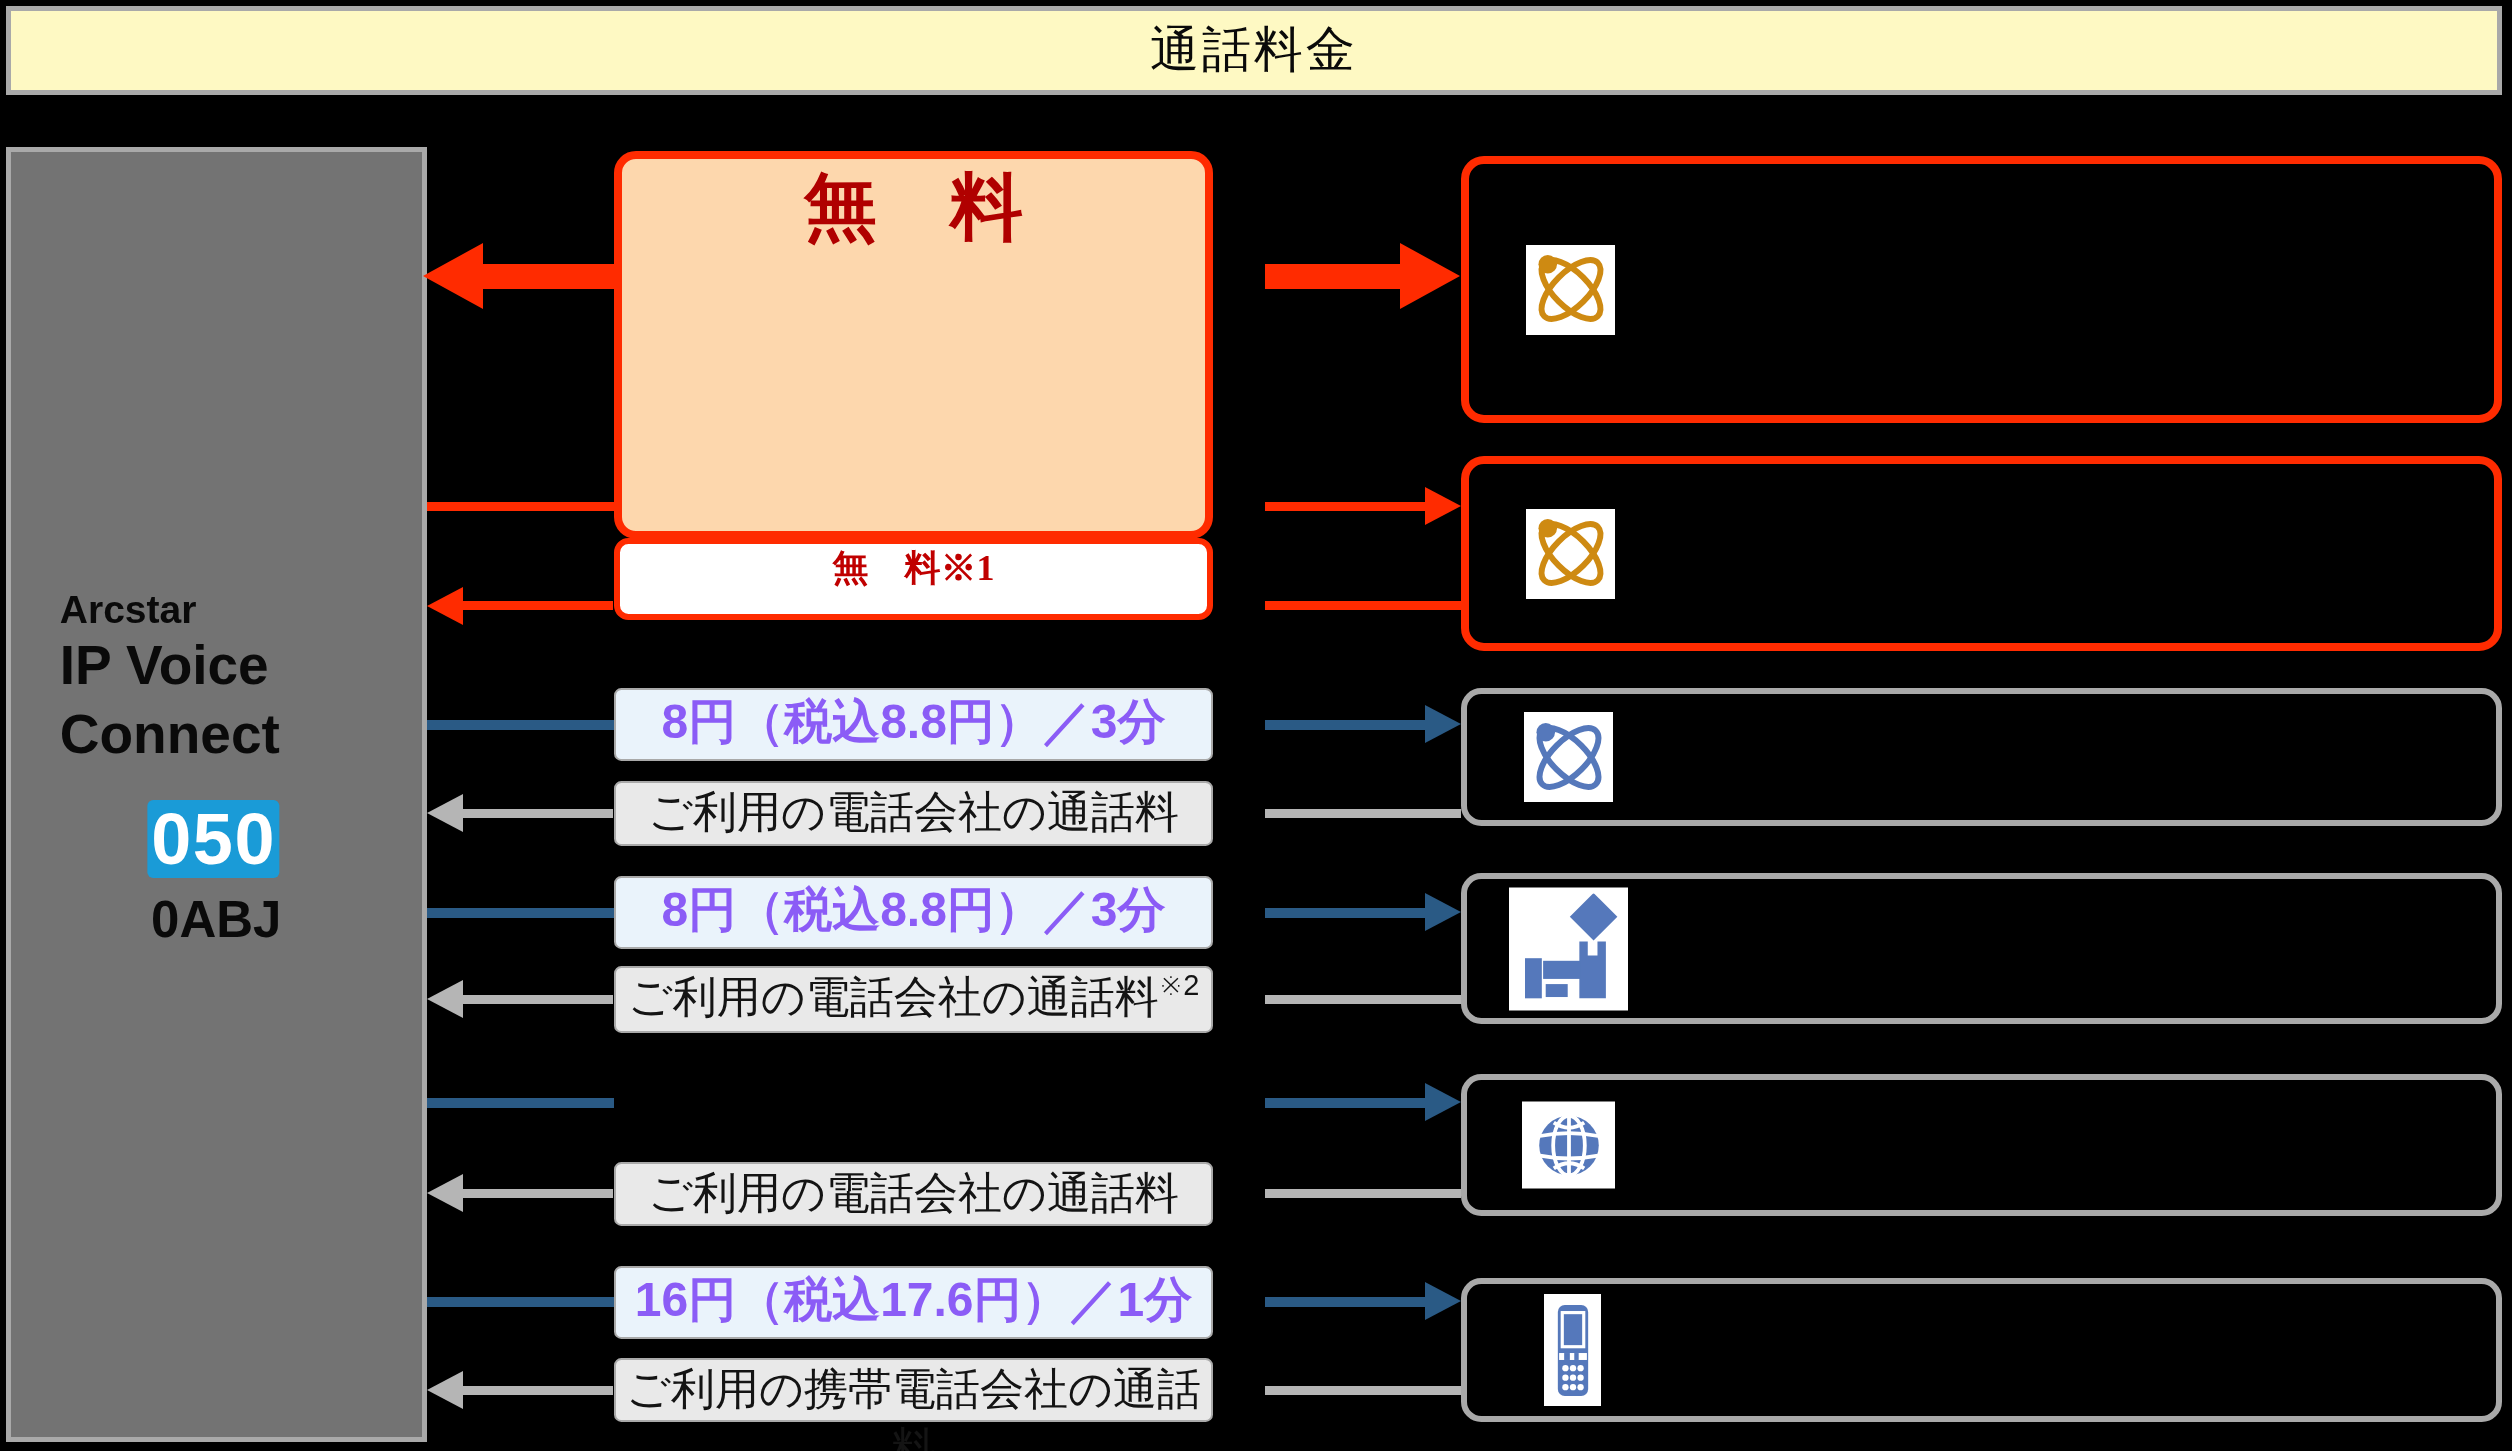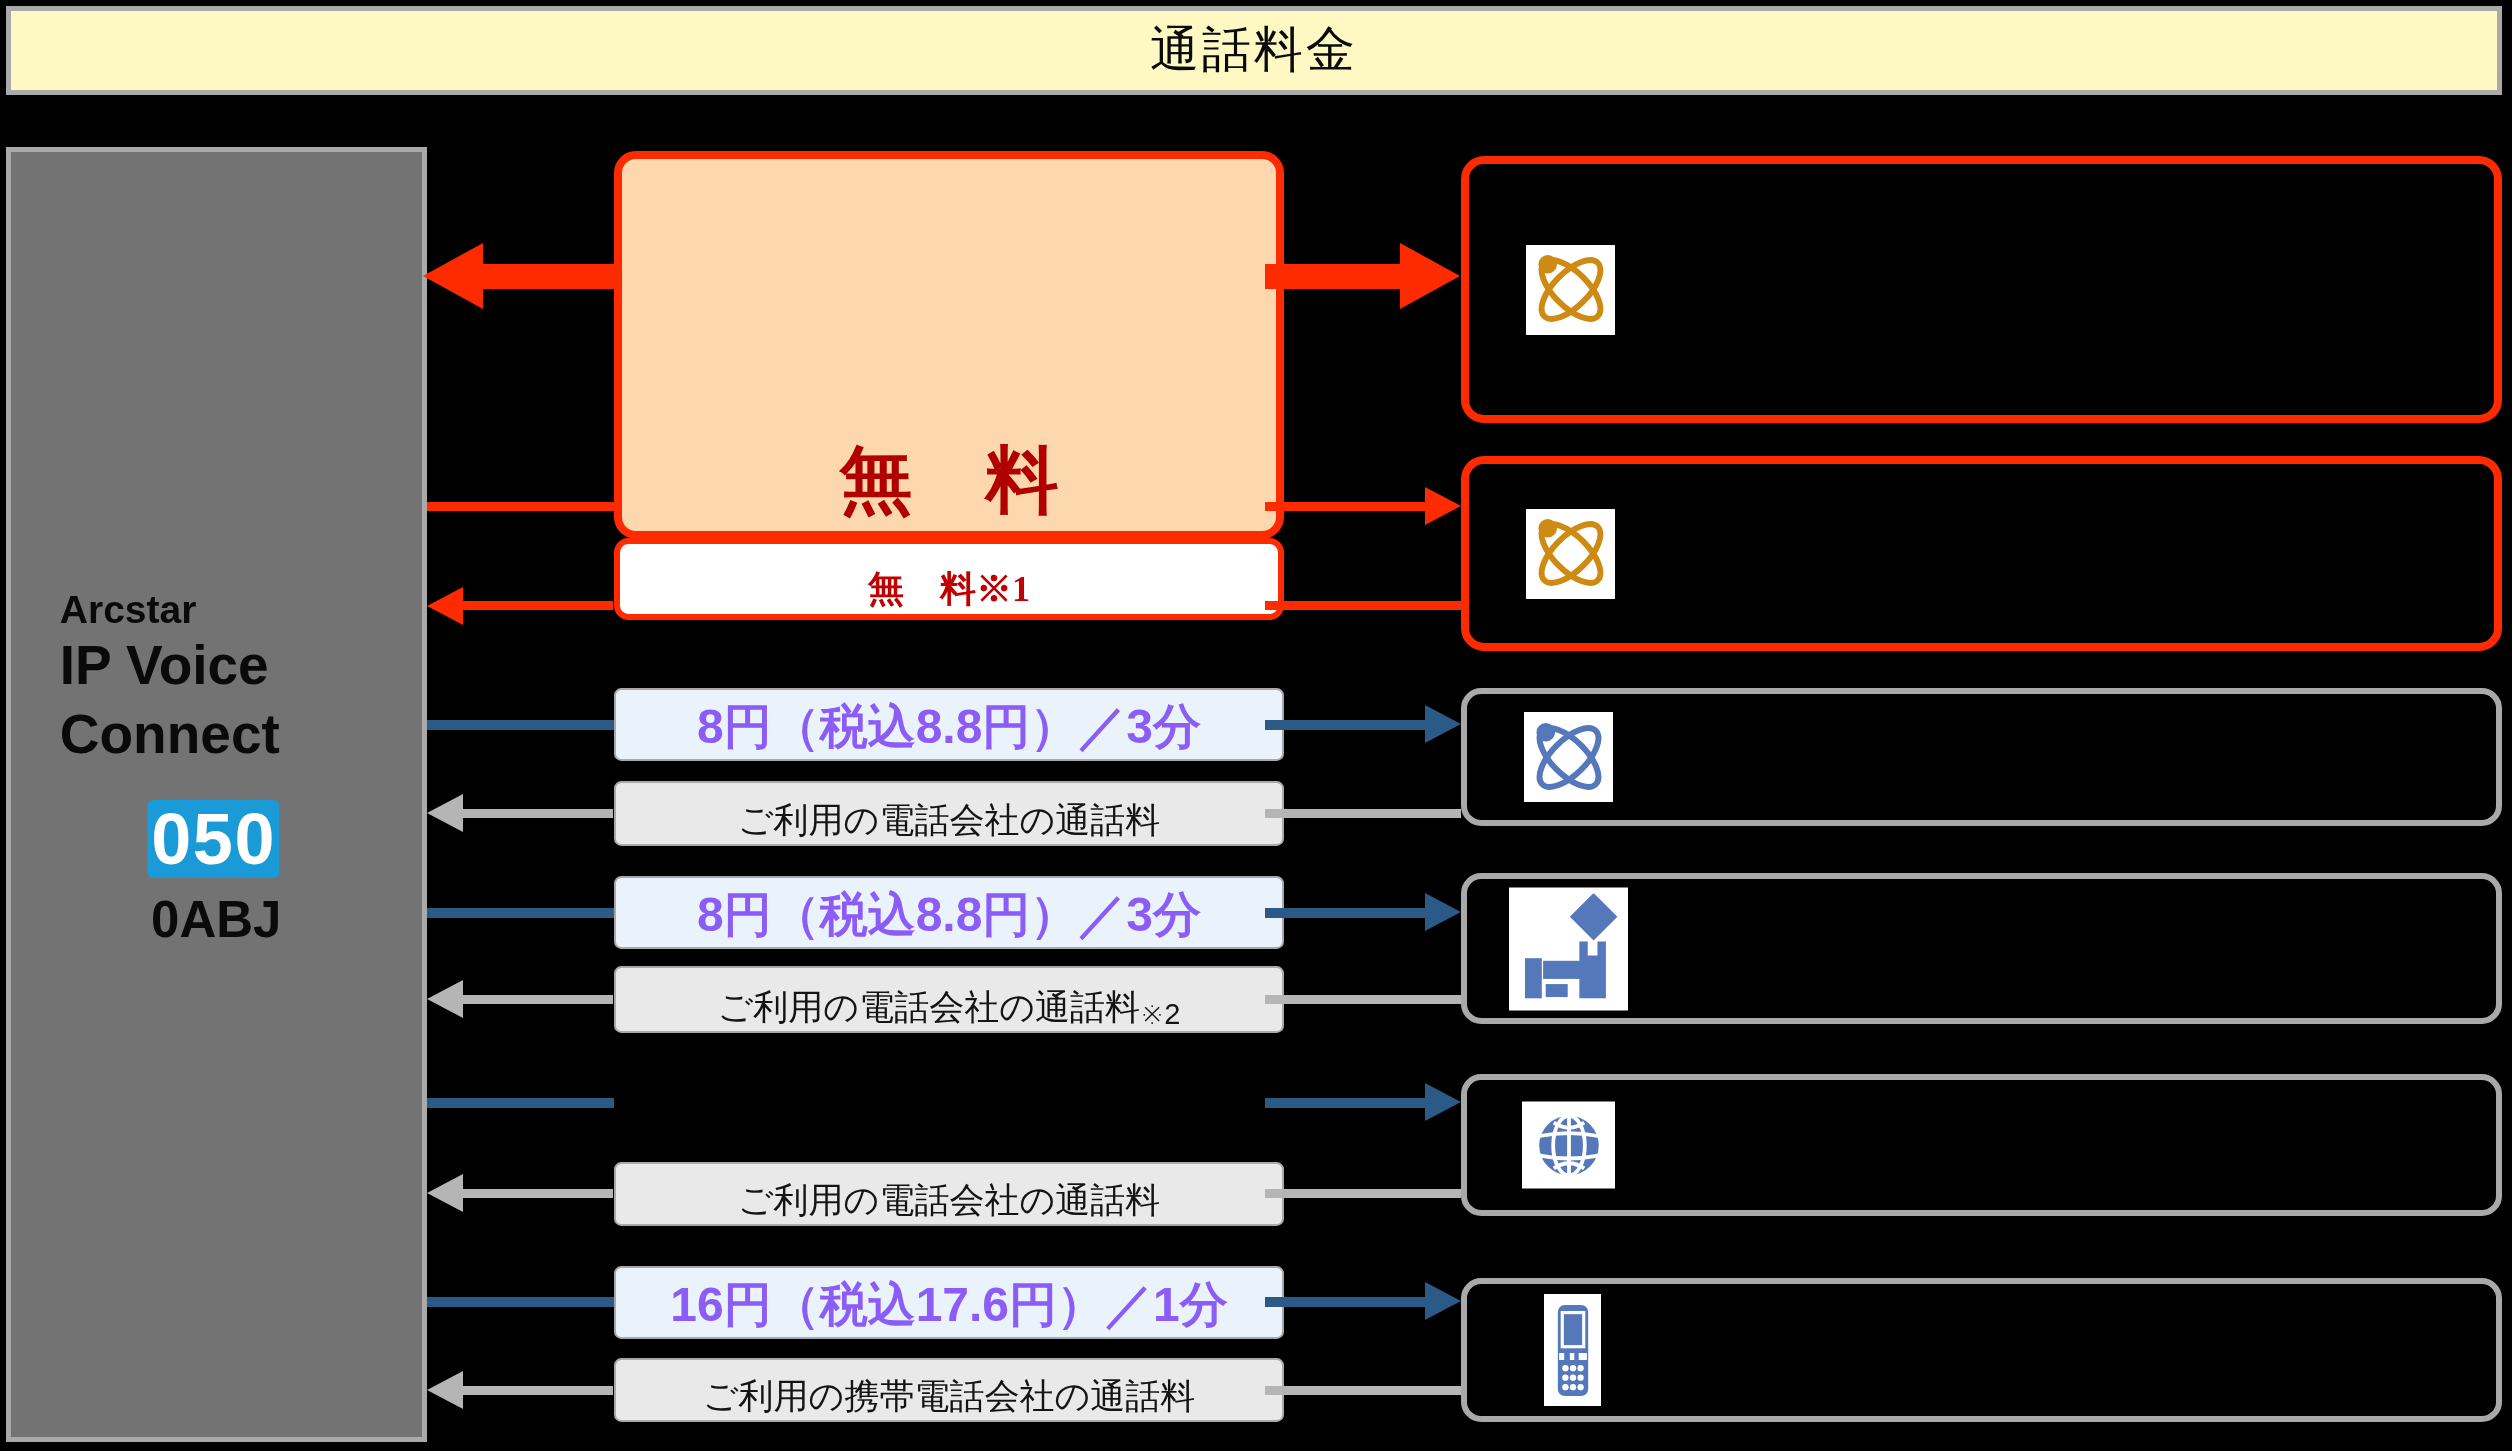--- a/index.html
+++ b/index.html
@@ -17,31 +17,31 @@
   .brand1{position:absolute;left:49px;top:436px;font-size:39px;font-weight:bold;color:#0a0a0a;}
   .brand2{position:absolute;left:49px;top:481px;font-size:55px;font-weight:bold;color:#0a0a0a;}
   .brand3{position:absolute;left:49px;top:550px;font-size:55px;font-weight:bold;color:#0a0a0a;}
   .badge-050{position:absolute;left:50%;transform:translateX(-52%);top:648px;width:132px;height:78px;
              background:#1a9bd7;border-radius:5.8px;display:flex;align-items:center;justify-content:center;}
   .badge-050 span{color:#fff;font-size:72px;font-weight:bold;letter-spacing:1.5px;}
   .number-type{position:absolute;left:0;top:738px;width:100%;text-align:center;
                font-size:51px;font-weight:bold;color:#0a0a0a;}
 
   
-  .mid{position:absolute;left:614px;width:670px;box-sizing:border-box;display:flex;
-       align-items:flex-end;justify-content:center;text-align:center;}
+  .mid{position:absolute;left:614px;width:599px;box-sizing:border-box;display:flex;
+       align-items:flex-start;justify-content:center;text-align:center;}
   .free-big{top:151px;height:388px;background:#fdd7ad;border:8px solid #ff2b00;border-radius:22px;}
   .free-big span{font-size:73px;font-weight:bold;color:#b00000;}
   .free-small{top:538px;height:82px;background:#ffffff;border:6.5px solid #ff2b00;border-radius:14.5px;font-family:Liberation Serif, serif;}
   .free-small span{font-size:36px;font-weight:bold;color:#c00000;}
   .price{background:#eaf3fb;border:2.9px solid #a9a9a9;border-radius:7.3px;}
   .price .lbl{font-size:48px;font-weight:bold;color:#8b5cf6;}
   .price .sfx{font-size:32px;font-weight:400;color:#141414;}
   .carrier{background:#e9e9e9;border:2.9px solid #a9a9a9;border-radius:7.3px;}
-  .carrier .lbl{font-size:35px;font-weight:400;color:#141414;}
+  .carrier .lbl{font-size:44px;font-weight:400;color:#141414;}
   .carrier .sfx{font-size:29px;font-weight:300;color:#141414;}
   .m1{top:688px;height:73px;} .m2{top:781px;height:65px;}
   .m3{top:876px;height:73px;} .m4{top:966px;height:67px;}
   .m5{top:1070px;height:65px;}  .m6{top:1162px;height:64px;}
   .m7{top:1266px;height:73px;} .m8{top:1358px;height:64px;}
 
   
   .dest{position:absolute;left:1461px;width:1041px;box-sizing:border-box;background:#000;}
   .dest.redb{border:8px solid #ff2b00;border-radius:23px;}
   .dest.grayb{border:6.5px solid #a9a9a9;border-radius:20.3px;}

